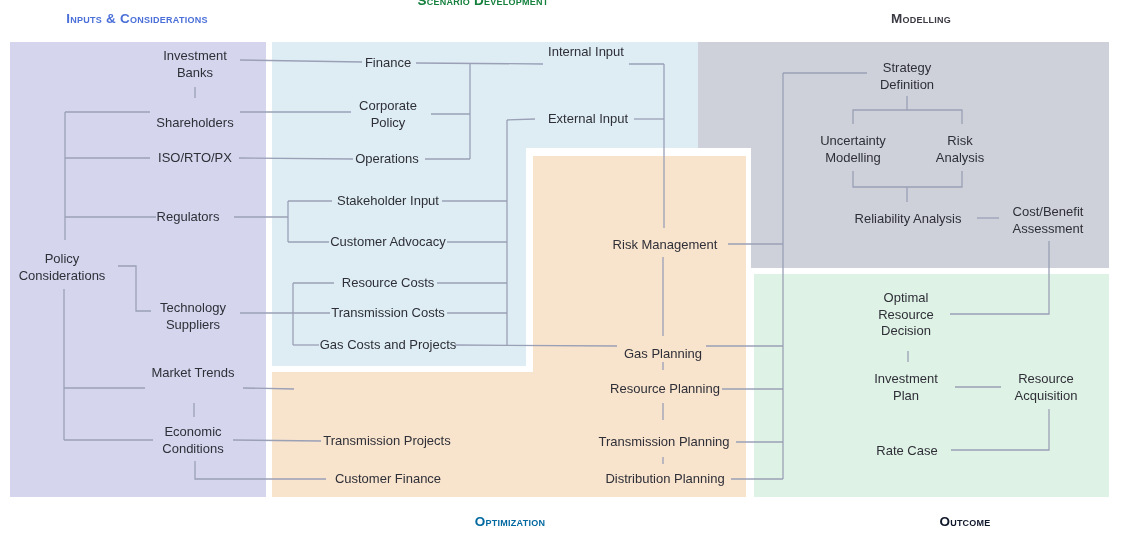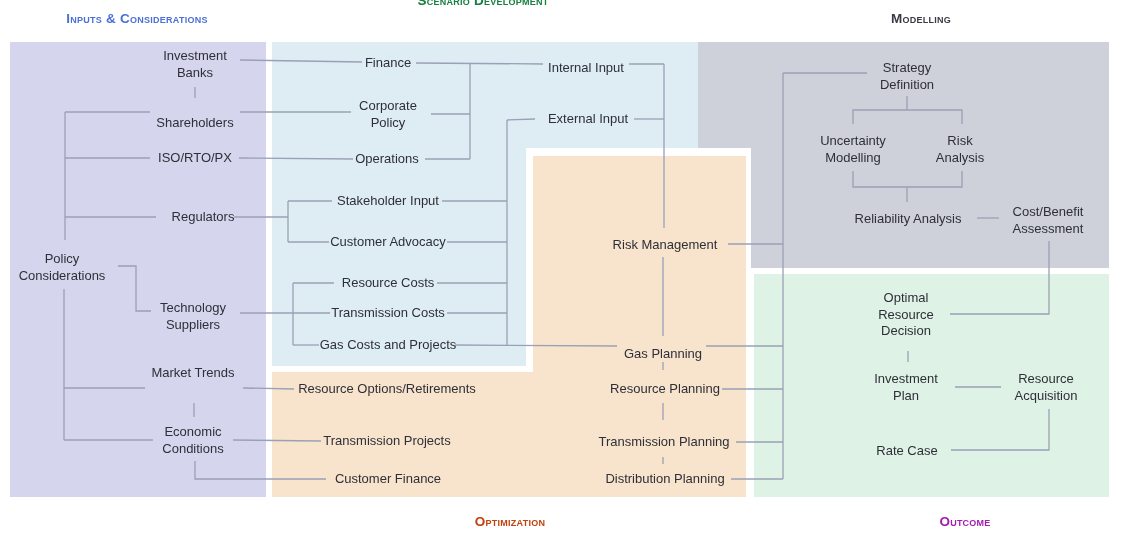--- a/index.html
+++ b/index.html
@@ -84,54 +84,53 @@
       <polyline points="977,218 999,218" fill="none" stroke="#9aa0b6" stroke-width="1.3"></polyline>
       <polyline points="1049,241 1049,314 950,314" fill="none" stroke="#9aa0b6" stroke-width="1.3"></polyline>
       <polyline points="908,351 908,362" fill="none" stroke="#9aa0b6" stroke-width="1.3"></polyline>
       <polyline points="955,387 1001,387" fill="none" stroke="#9aa0b6" stroke-width="1.3"></polyline>
       <polyline points="1049,409 1049,450 951,450" fill="none" stroke="#9aa0b6" stroke-width="1.3"></polyline>
     </svg>
 
   <div class="hdr" style="left: 137px; top: 18px; color: rgb(74, 111, 216);">Inputs &amp; Considerations</div>
   <div class="hdr" style="left: 483px; top: 0; color: #15803d;">Scenario Development</div>
   <div class="hdr" style="left: 921px; top: 18px; color: rgb(58, 58, 68);">Modelling</div>
-  <div class="hdr" style="left: 510px; top: 521px; color: #c2410c;">Optimization</div>
-  <div class="hdr" style="left: 965px; top: 521px; color: #a21caf;">Outcome</div>
+  <div class="hdr" style="left: 510px; top: 521px; color: #0369a1;">Optimization</div>
+  <div class="hdr" style="left: 965px; top: 521px; color: #0f172a;">Outcome</div>
 
   <div class="node" style="left:195px;top:64px">Investment
 Banks</div>
   <div class="node" style="left:195px;top:123px">Shareholders</div>
   <div class="node" style="left:195px;top:158px">ISO/RTO/PX</div>
-  <div class="node" style="left:203px;top:217px">Regulators</div>
+  <div class="node" style="left:188px;top:217px">Regulators</div>
   <div class="node" style="left:62px;top:267px">Policy
 Considerations</div>
   <div class="node" style="left:193px;top:316px">Technology
 Suppliers</div>
   <div class="node" style="left:193px;top:373px">Market Trends</div>
   <div class="node" style="left:193px;top:440px">Economic
 Conditions</div>
 
   <div class="node" style="left:388px;top:63px">Finance</div>
   <div class="node" style="left:388px;top:114px">Corporate
 Policy</div>
   <div class="node" style="left:387px;top:159px">Operations</div>
   <div class="node" style="left:388px;top:201px">Stakeholder Input</div>
   <div class="node" style="left:388px;top:242px">Customer Advocacy</div>
   <div class="node" style="left:388px;top:283px">Resource Costs</div>
   <div class="node" style="left:388px;top:313px">Transmission Costs</div>
   <div class="node" style="left:388px;top:345px">Gas Costs and Projects</div>
-  <div class="node" style="left:586px;top:68px">Internal Input</div>
+  <div class="node" style="left:586px;top:52px">Internal Input</div>
   <div class="node" style="left:588px;top:119px">External Input</div>
 
   <div class="node" style="left:665px;top:245px">Risk Management</div>
   <div class="node" style="left:663px;top:354px">Gas Planning</div>
   <div class="node" style="left:665px;top:389px">Resource Planning</div>
   <div class="node" style="left:664px;top:442px">Transmission Planning</div>
   <div class="node" style="left:665px;top:479px">Distribution Planning</div>
-  <div class="node" style="left:387px;top:389px">Resource Options/Retirements</div>
   <div class="node" style="left:387px;top:441px">Transmission Projects</div>
   <div class="node" style="left:388px;top:479px">Customer Finance</div>
 
   <div class="node" style="left:907px;top:76px">Strategy
 Definition</div>
   <div class="node" style="left:853px;top:149px">Uncertainty
 Modelling</div>
   <div class="node" style="left:960px;top:149px">Risk
 Analysis</div>
   <div class="node" style="left:908px;top:219px">Reliability Analysis</div>

